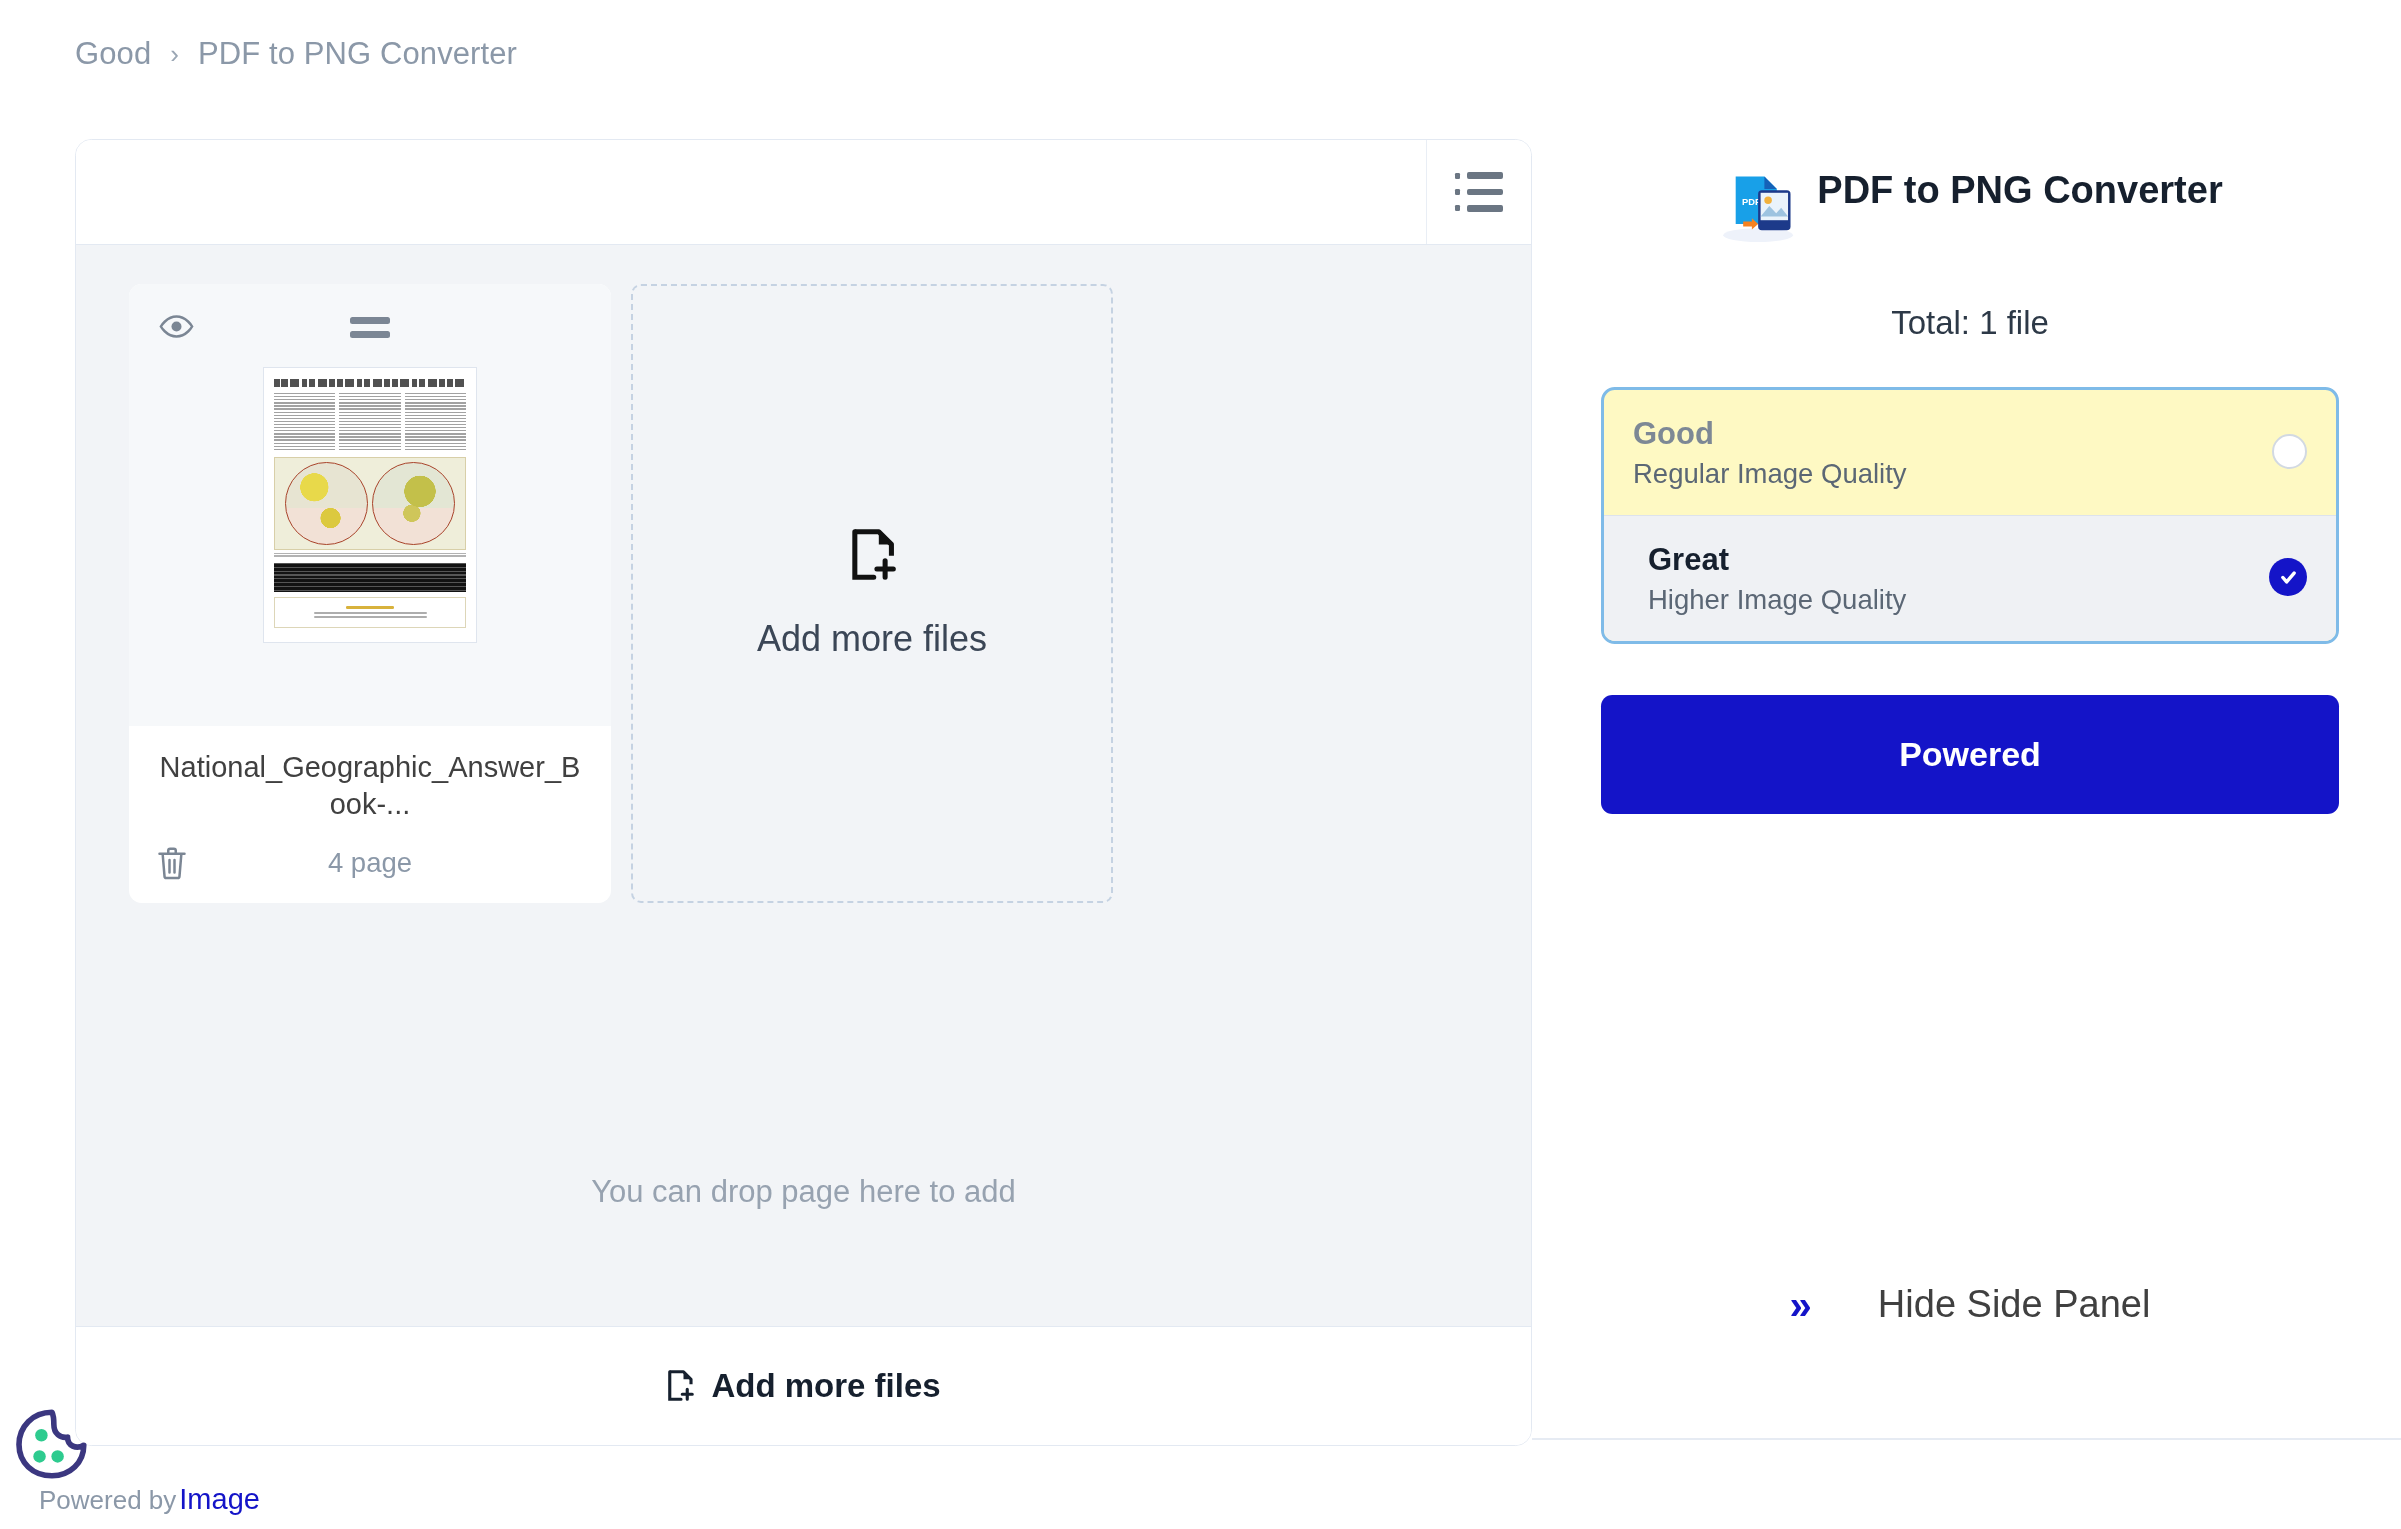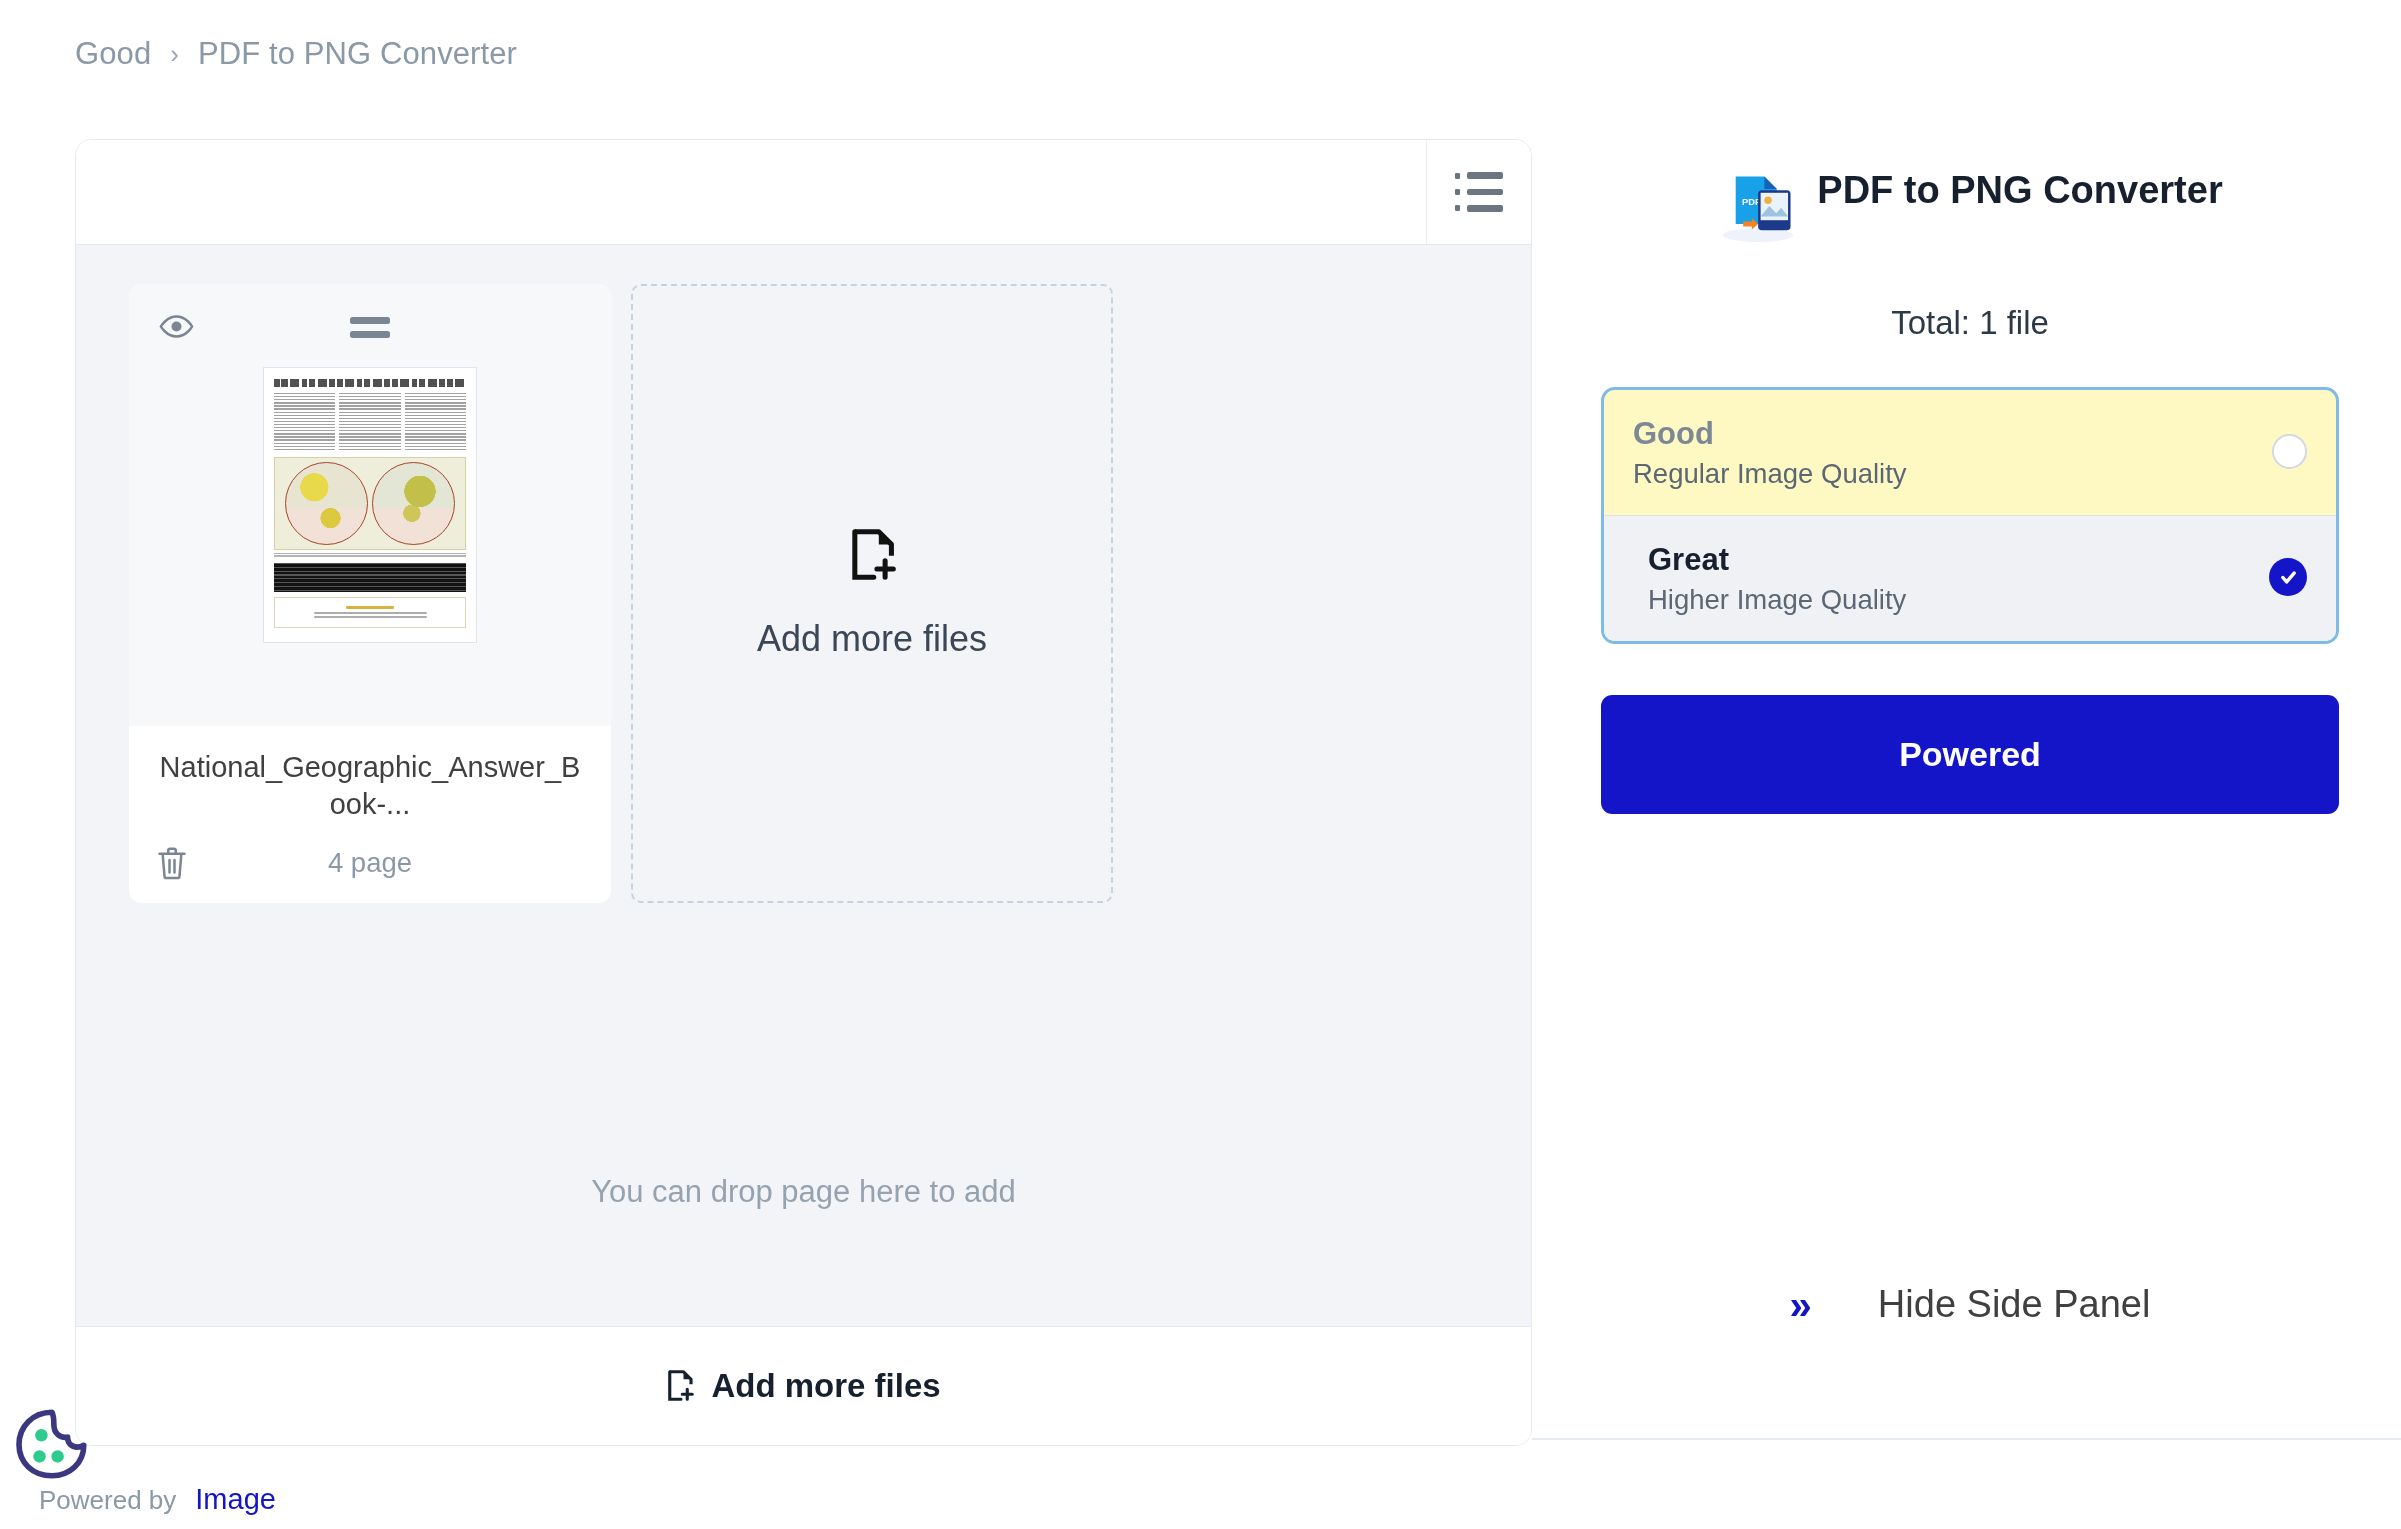--- a/index.html
+++ b/index.html
@@ -263,21 +263,21 @@
   .chev { font-size: 40px; color: #1414c8; font-weight: bold; line-height: 1; }
   .hide-label { font-size: 38px; color: #404040; margin-left: 32px; }
 
   
   .bottom-divider {
     position: absolute; left: 1532px; top: 1438px; right: 0;
     height: 1.9px; background: #e6ebf3;
   }
   .powered {
     position: absolute; left: 39px; top: 1483px;
-    display: flex; align-items: baseline; gap: 19px;
+    display: flex; align-items: baseline; gap: 3px;
   }
   .powered-text { font-size: 26px; color: #8b98a8; }
   .apryse { font-size: 29px; color: #1414c8; }
 
   .cookie-btn {
     position: absolute; left: 13.8px; top: 1406px;
     width: 76px; height: 76px; cursor: pointer;
   }
 </style>
 </head>

